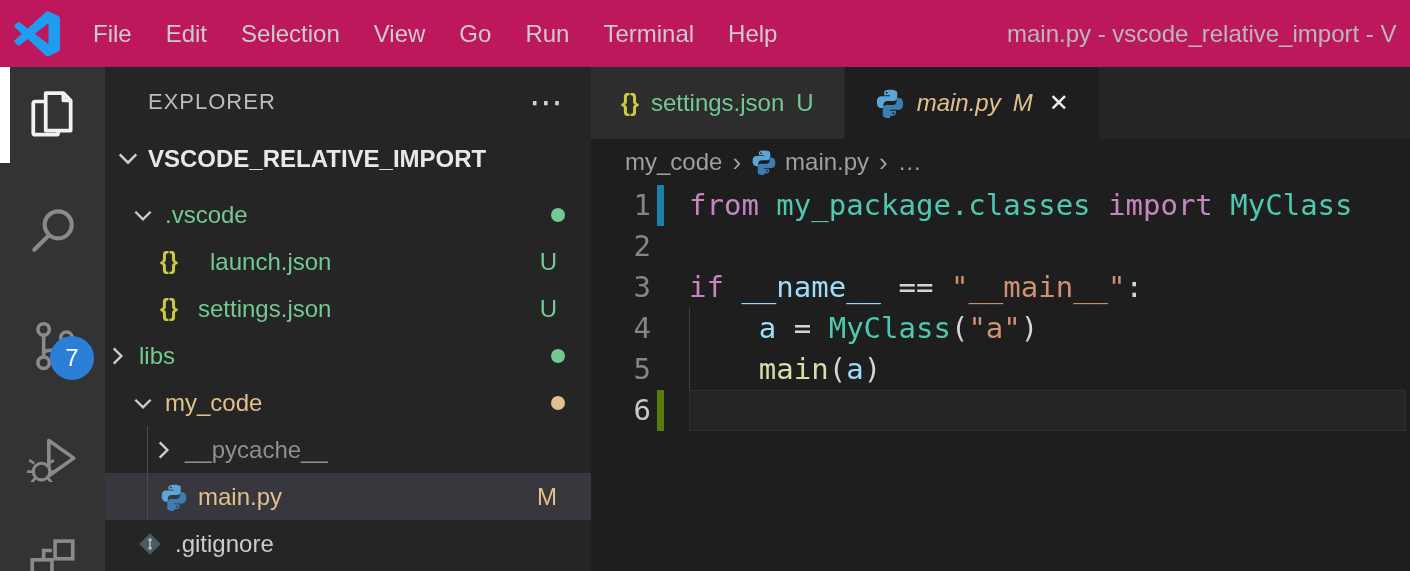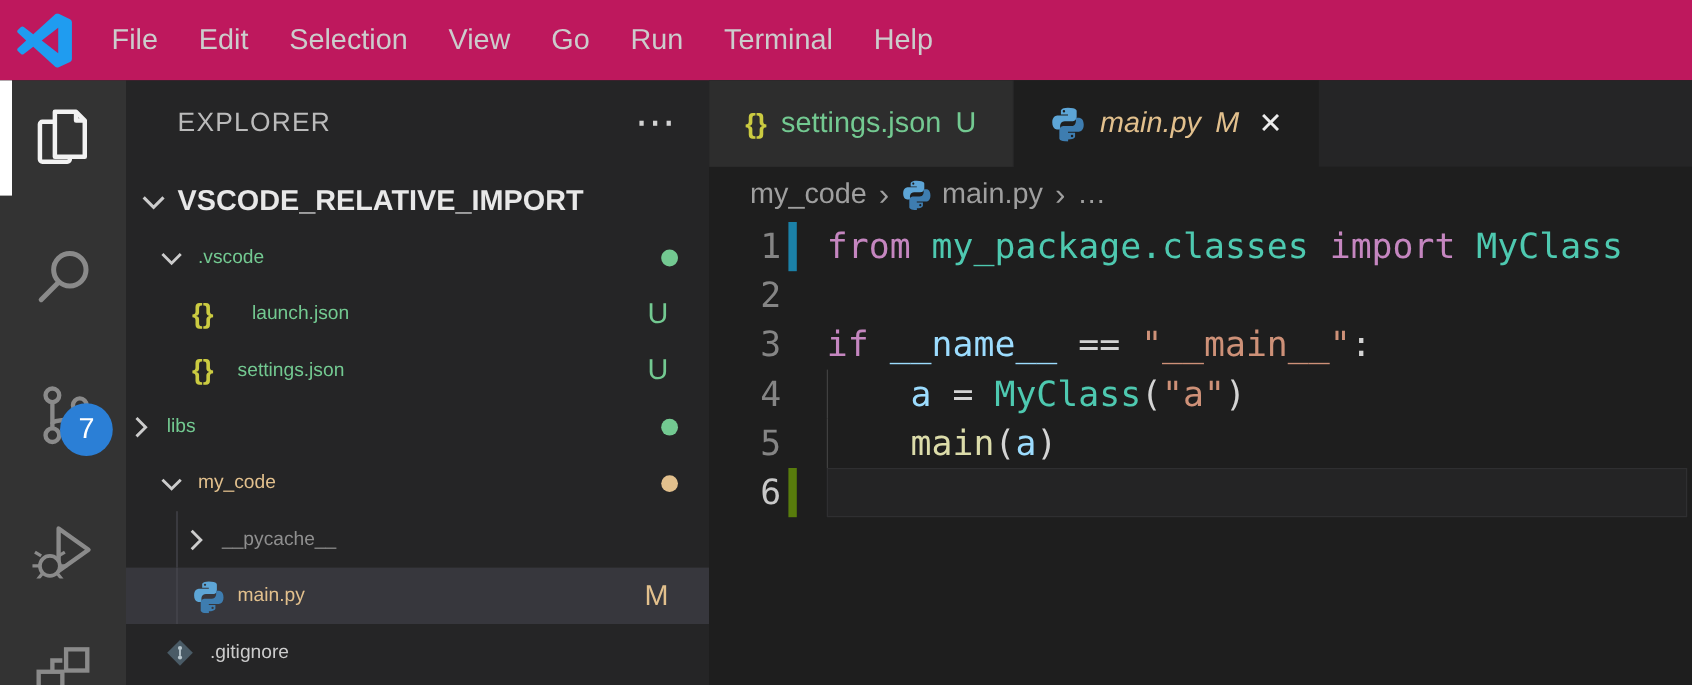--- a/index.html
+++ b/index.html
@@ -16,29 +16,29 @@
   .activitybar{position:absolute;left:0;top:67px;width:105px;height:504px;background:#333333;}
   .ab-indicator{position:absolute;left:0;top:0;width:10px;height:96px;background:#ffffff;}
   .ab-item{position:absolute;left:0;width:105px;height:96px;display:flex;align-items:center;justify-content:center;}
   .ab-badge{position:absolute;left:50px;top:269px;width:44px;height:44px;border-radius:50%;
             display:flex;align-items:center;justify-content:center;font-size:24px;color:#ffffff;}
   
   .sidebar{position:absolute;left:105px;top:67px;width:486px;height:504px;background:#252526;overflow:hidden;}
   .sb-header{height:70px;display:flex;align-items:center;}
   .sb-title{margin-left:43px;font-size:22px;letter-spacing:1px;color:#bbbbbb;}
   .sb-actions{margin-left:auto;margin-right:28px;font-size:34px;color:#d2d2d2;line-height:20px;cursor:pointer;}
-  .ws-row{height:46px;margin-top:8px;display:flex;align-items:center;cursor:pointer;}
+  .ws-row{height:46px;margin-top:8px;display:flex;align-items:flex-start;cursor:pointer;}
   .ws-chevron{margin-left:10px;width:26px;display:flex;}
   .ws-label{margin-left:7px;font-size:24px;font-weight:bold;color:#e8e8e8;white-space:nowrap;}
   .sb-row{position:relative;height:47px;display:flex;align-items:center;cursor:pointer;box-sizing:border-box;}
   .sb-row.selected{background:#37373d;}
   .sb-guide{position:absolute;left:42px;top:0;bottom:0;width:1px;background:#4a4a50;}
   .sb-chevron{width:26px;display:flex;flex:0 0 auto;}
   .sb-fileicon{width:30px;display:flex;flex:0 0 auto;align-items:center;}
-  .sb-label{margin-left:8px;font-size:16px;white-space:nowrap;}
+  .sb-label{margin-left:8px;font-size:24px;white-space:nowrap;}
   .sb-badge{margin-left:auto;margin-right:34px;font-size:24px;}
   .sb-dot{margin-left:auto;margin-right:26px;width:14px;height:14px;border-radius:50%;}
   .json-icon{color:#cbcb41;font-weight:bold;font-size:23px;line-height:23px;}
   
   .editor{position:absolute;left:591px;top:67px;width:819px;height:504px;background:#1e1e1e;}
   .tabbar{height:72px;background:#252526;display:flex;}
   .tab{box-sizing:border-box;height:72px;display:flex;align-items:center;padding:0 30px;font-size:24px;cursor:pointer;}
   .tab .gap{width:12px;flex:0 0 auto;}
   .tab-inactive{background:#2d2d2d;border-right:1px solid #252526;}
   .tab-active{background:#1e1e1e;}
@@ -70,20 +70,21 @@
     <div class="menu" id="menubar">
         <div class="menu-item">File</div>
         <div class="menu-item">Edit</div>
         <div class="menu-item">Selection</div>
         <div class="menu-item">View</div>
         <div class="menu-item">Go</div>
         <div class="menu-item">Run</div>
         <div class="menu-item">Terminal</div>
         <div class="menu-item">Help</div>
       </div>
+    <div class="window-title">main.py - vscode_relative_import - V</div>
   </div>
 
   <div class="activitybar" id="activitybar">
     <div class="ab-indicator"></div>
   <div class="ab-item" style="top: 0px;">
         <span style="display: flex;">
           <svg viewBox="0 0 52 52" width="54" height="54" style="display: block;">
             <rect x="7" y="13" width="24" height="32" rx="2" fill="none" stroke="#f2f2f2" stroke-width="3.6"></rect>
             <path d="M19 5 h17 l7 7 v29 h-24 z" fill="#333333" stroke="#f2f2f2" stroke-width="3.6" stroke-linejoin="round"></path>
             <path d="M36 5 v7 h7" fill="none" stroke="#f2f2f2" stroke-width="3.6" stroke-linejoin="round"></path>

